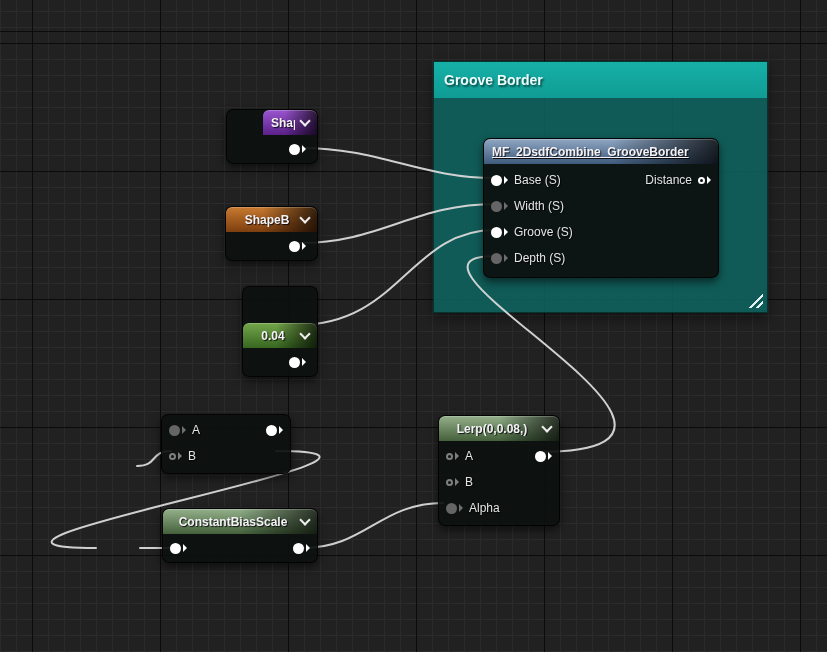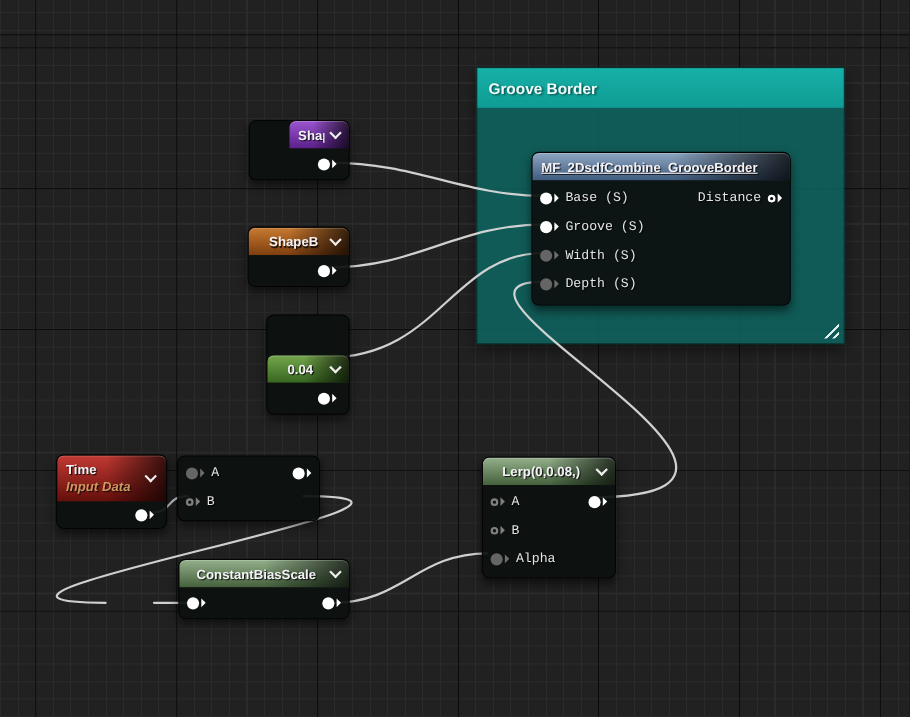--- a/index.html
+++ b/index.html
@@ -81,21 +81,21 @@
   .pin { display:inline-flex; align-items:center; }
   .pin .dot { display:inline-block; width:11px; height:11px; border-radius:50%; }
   .pin .arr { display:inline-block; width:0; height:0; margin-left:2px;
               border-top:4px solid transparent; border-bottom:4px solid transparent; border-left:4px solid; }
   .pin.white .dot { background:#fff; } .pin.white .arr { border-left-color:#fff; }
   .pin.grey  .dot { background:#656565; } .pin.grey .arr { border-left-color:#6e6e6e; }
   .pin.hollow .dot { width:7px; height:7px; background:transparent; border:2px solid #7f7f7f; }
   .pin.hollow .arr { border-left-color:#7f7f7f; }
   .pin.hollow-white .dot { width:7px; height:7px; background:transparent; border:2px solid #fff; }
   .pin.hollow-white .arr { border-left-color:#fff; }
-  .plabel { text-shadow:1px 1px 1px rgba(0,0,0,0.8);font-family:Liberation Mono, monospace; }
+  .plabel { text-shadow:1px 1px 1px rgba(0,0,0,0.8); }
 </style>
 </head>
 <body>
 
 <div class="canvas">
 
   <div class="comment">
     <div class="comment-header">
       <span>Groove Border</span>
     </div>
@@ -164,58 +164,43 @@
           </span>
         <span class="plabel">Base (S)</span>
         <span style="flex:1"></span>
         <span class="plabel">Distance</span>
         <span class="pin hollow-white">
             <i class="dot"></i>
             <i class="arr"></i>
           </span>
       </div>
       <div class="row">
+        <span class="pin grey">
+            <i class="dot"></i>
+            <i class="arr"></i>
+          </span>
+        <span class="plabel">Width (S)</span>
+      </div>
+      <div class="row">
         <span class="pin white">
             <i class="dot"></i>
             <i class="arr"></i>
           </span>
         <span class="plabel">Groove (S)</span>
       </div>
       <div class="row">
         <span class="pin grey">
             <i class="dot"></i>
             <i class="arr"></i>
           </span>
-        <span class="plabel">Width (S)</span>
-      </div>
-      <div class="row">
-        <span class="pin grey">
-            <i class="dot"></i>
-            <i class="arr"></i>
-          </span>
         <span class="plabel">Depth (S)</span>
       </div>
     </div>
   </div>
 
-  <div class="node" style="left:51px; top:413px; width:101px;">
-    <div class="hdr red">
-      <span class="two-line">
-        <span>Time</span>
-        <span class="sub">Input Data</span>
-      </span>
-      <span class="chev"></span>
-    </div>
-    <div class="row end" style="height:24px;">
-      <span class="pin white">
-          <i class="dot"></i>
-          <i class="arr"></i>
-        </span>
-    </div>
-  </div>
 
   <div class="node" style="left:161px; top:414px; width:130px;">
     <div style="padding:2px 0 4px 0; position:relative;">
       <div class="row">
         <span class="pin grey">
             <i class="dot"></i>
             <i class="arr"></i>
           </span>
         <span class="plabel">A</span>
         <span style="flex:1"></span>

